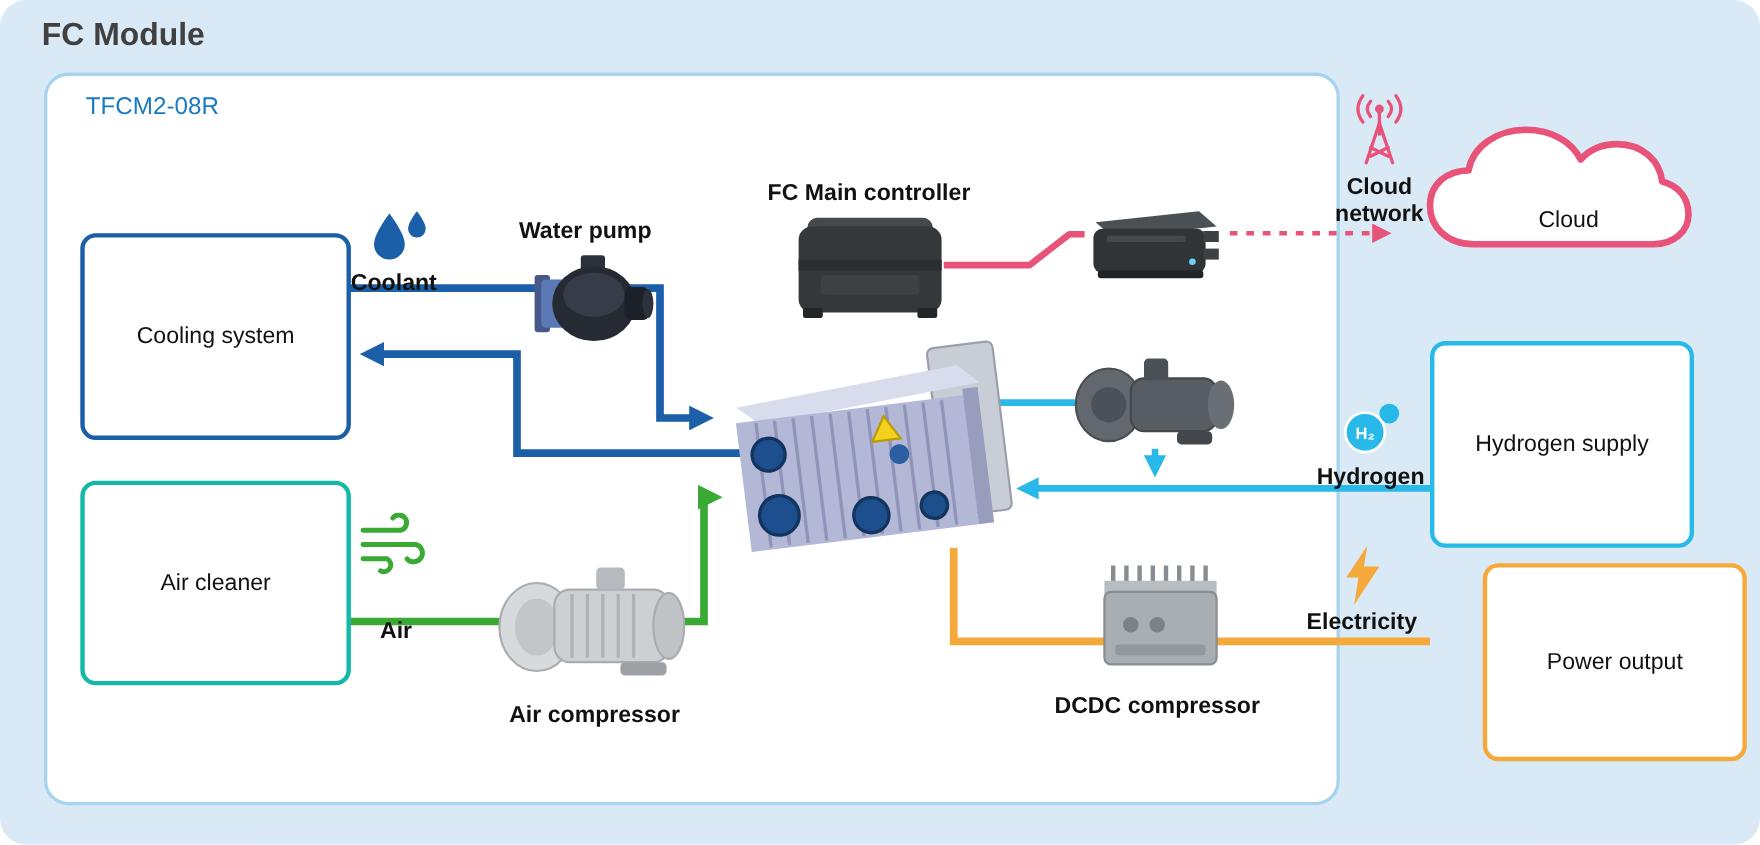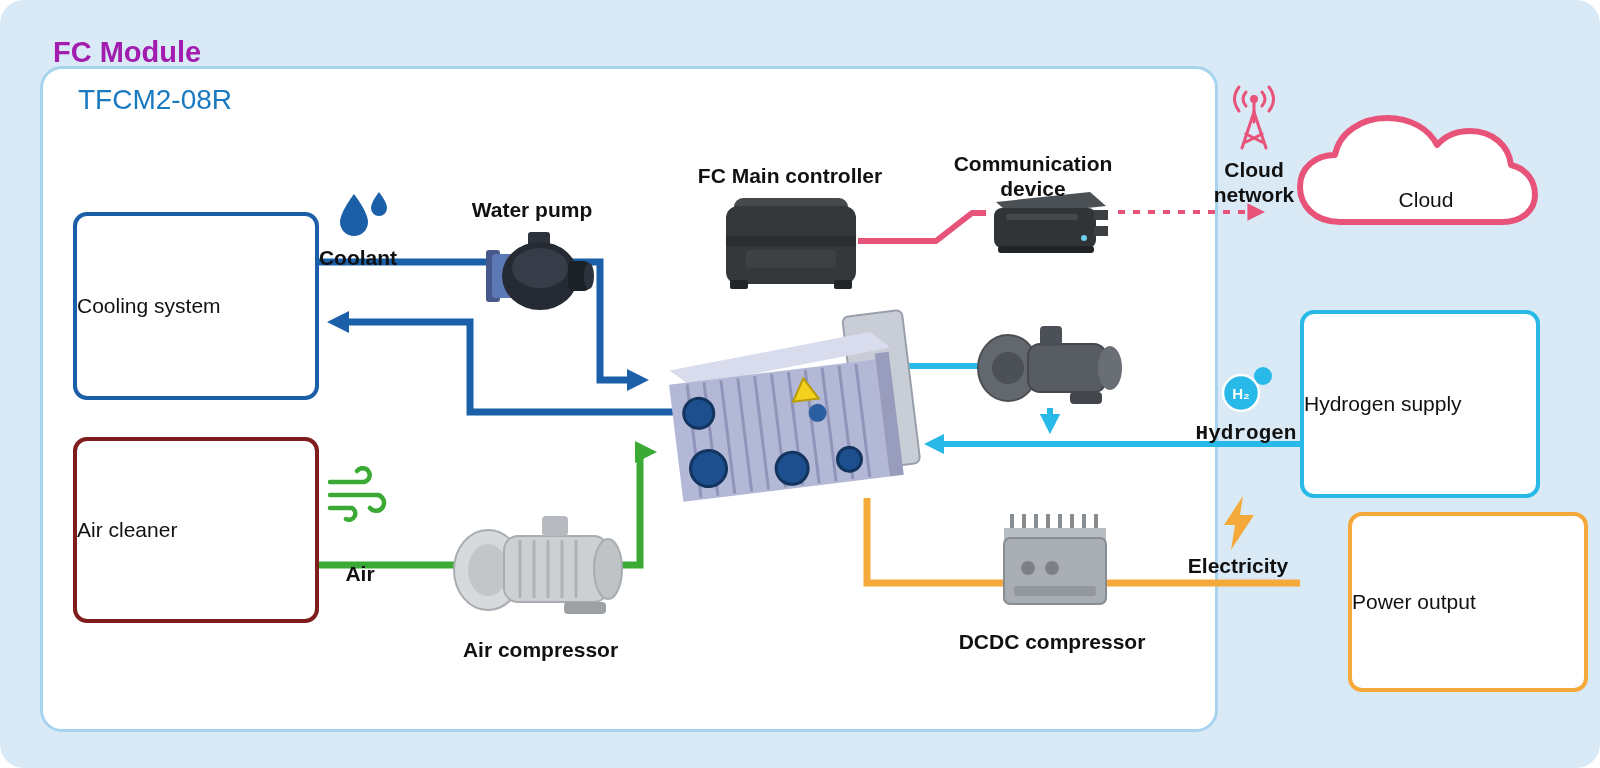--- a/index.html
+++ b/index.html
@@ -1,41 +1,41 @@
 <!DOCTYPE html>
 <html><head>
 <meta charset="utf-8">
 <style>
   html,body{margin:0;padding:0;background:#fff;}
   .canvas{position:relative;width:1600px;height:768px;background:#d9eaf6;border-radius:24px;overflow:hidden;
           font-family:"Liberation Sans",sans-serif;color:#111;}
-  .page-title{position:absolute;left:53px;top:16px;font-size:29px;font-weight:bold;color:#a21caf;margin-top:20px;}
+  .page-title{position:absolute;left:38px;top:16px;font-size:29px;font-weight:bold;color:#404040;}
   .panel{position:absolute;left:40px;top:66px;width:1172px;height:660px;background:#fff;
          border:3px solid #a8d3ee;border-radius:22px;}
-  .module-label{position:absolute;left:78px;top:84px;font-size:28px;font-weight:500;color:#1a7ac1;}
+  .module-label{position:absolute;left:78px;top:84px;font-size:22px;font-weight:500;color:#1a7ac1;}
   .arrows{position:absolute;left:0;top:0;pointer-events:none;}
-  .box{position:absolute;background:#fff;border-radius:14px;display:flex;align-items:center;
+  .box{position:absolute;background:#fff;border-radius:14px;display:flex;align-items:center;justify-content:center;
        font-size:21px;color:#111;text-align:center;}
   .box-cooling{left:73px;top:212px;width:238px;height:180px;border:4px solid #1b5fa8;}
-  .box-air{left:73px;top:437px;width:238px;height:178px;border:4px solid #7f1d1d;}
+  .box-air{left:73px;top:437px;width:238px;height:178px;border:4px solid #14b8a6;}
   .box-h2{left:1300px;top:310px;width:232px;height:180px;border:4px solid #29b9e8;}
   .box-power{left:1300px;top:512px;width:232px;height:172px;border:4px solid #f5a93b;margin-left:48px;}
   .lbl{position:absolute;text-align:center;font-size:21px;color:#111;line-height:1.18;}
   .bold{font-weight:bold;}
   .lbl-coolant{left:310px;top:246px;width:96px;}
   .lbl-waterpump{left:462px;top:198px;width:140px;}
   .lbl-air{left:328px;top:530px;width:64px;margin-top:32px;}
   .lbl-aircomp{left:448px;top:638px;width:185px;}
   .lbl-fcstack{left:690px;top:543px;width:200px;}
   .lbl-fcmain{left:695px;top:164px;width:190px;}
   .lbl-commdev{left:928px;top:152px;width:210px;}
   .lbl-h2pump{left:963px;top:276px;width:170px;}
   .lbl-dcdc{left:957px;top:630px;width:190px;}
   .lbl-mobile{left:1202px;top:158px;width:104px;white-space:pre-line;}
-  .lbl-hydrogen{left:1194px;top:422px;width:104px;font-family:Liberation Mono, monospace;}
+  .lbl-hydrogen{left:1194px;top:422px;width:104px;}
   .lbl-electricity{left:1186px;top:554px;width:104px;}
   .lbl-cloud{left:1356px;top:188px;width:140px;font-weight:500;}
   .img{position:absolute;}
   .i-waterpump{left:476px;top:220px;}
   .i-aircomp{left:446px;top:498px;}
   .i-stack{left:658px;top:298px;}
   .i-fcmain{left:720px;top:192px;}
   .i-commdev{left:982px;top:184px;}
   .i-h2pump{left:970px;top:316px;}
   .i-dcdc{left:994px;top:506px;}
@@ -236,20 +236,19 @@
       <line x1="38" y1="50" x2="22" y2="58"></line>
     </g>
     <circle cx="30" cy="15" r="4" fill="#e8537a"></circle>
   </svg>
 
   <div class="lbl bold lbl-coolant">Coolant</div>
   <div class="lbl bold lbl-waterpump">Water pump</div>
   <div class="lbl bold lbl-air">Air</div>
   <div class="lbl bold lbl-aircomp">Air compressor</div>
   <div class="lbl bold lbl-fcmain">FC Main controller</div>
-  <div class="lbl bold lbl-commdev">Communication device</div>
   <div class="lbl bold lbl-dcdc">DCDC compressor</div>
   <div class="lbl bold lbl-mobile">Cloud
 network</div>
   <div class="lbl bold lbl-hydrogen">Hydrogen</div>
   <div class="lbl bold lbl-electricity">Electricity</div>
 
 </div>
 
 </body></html>

